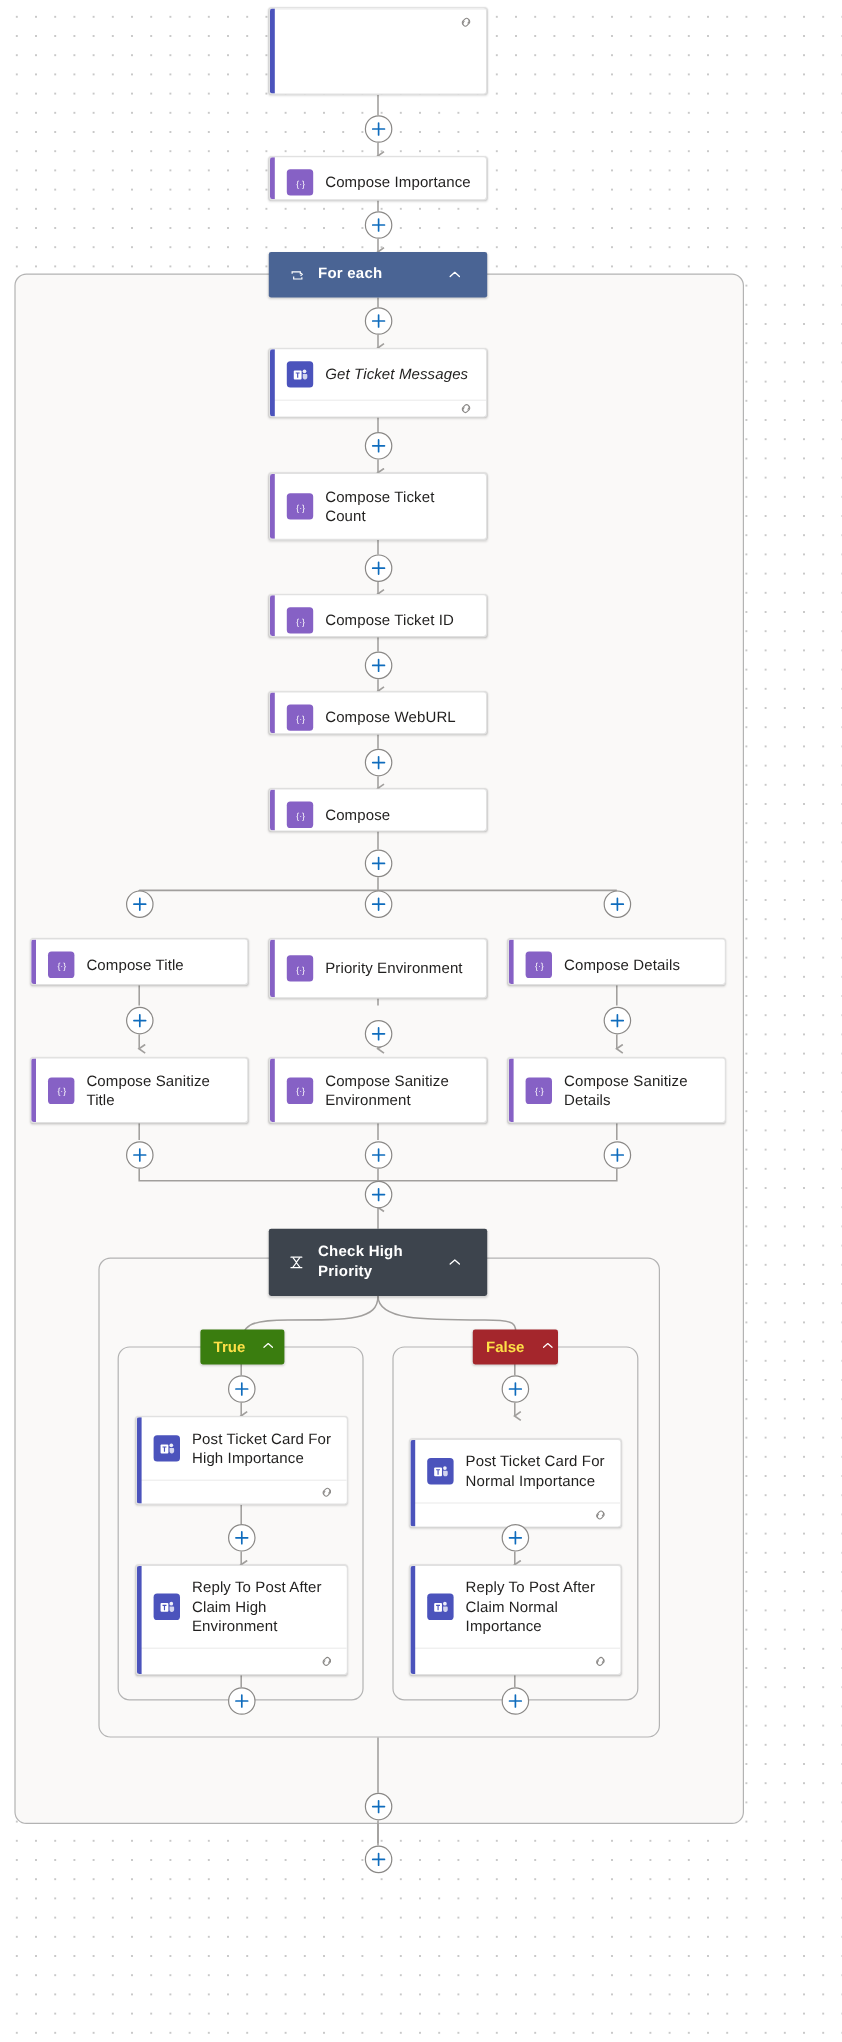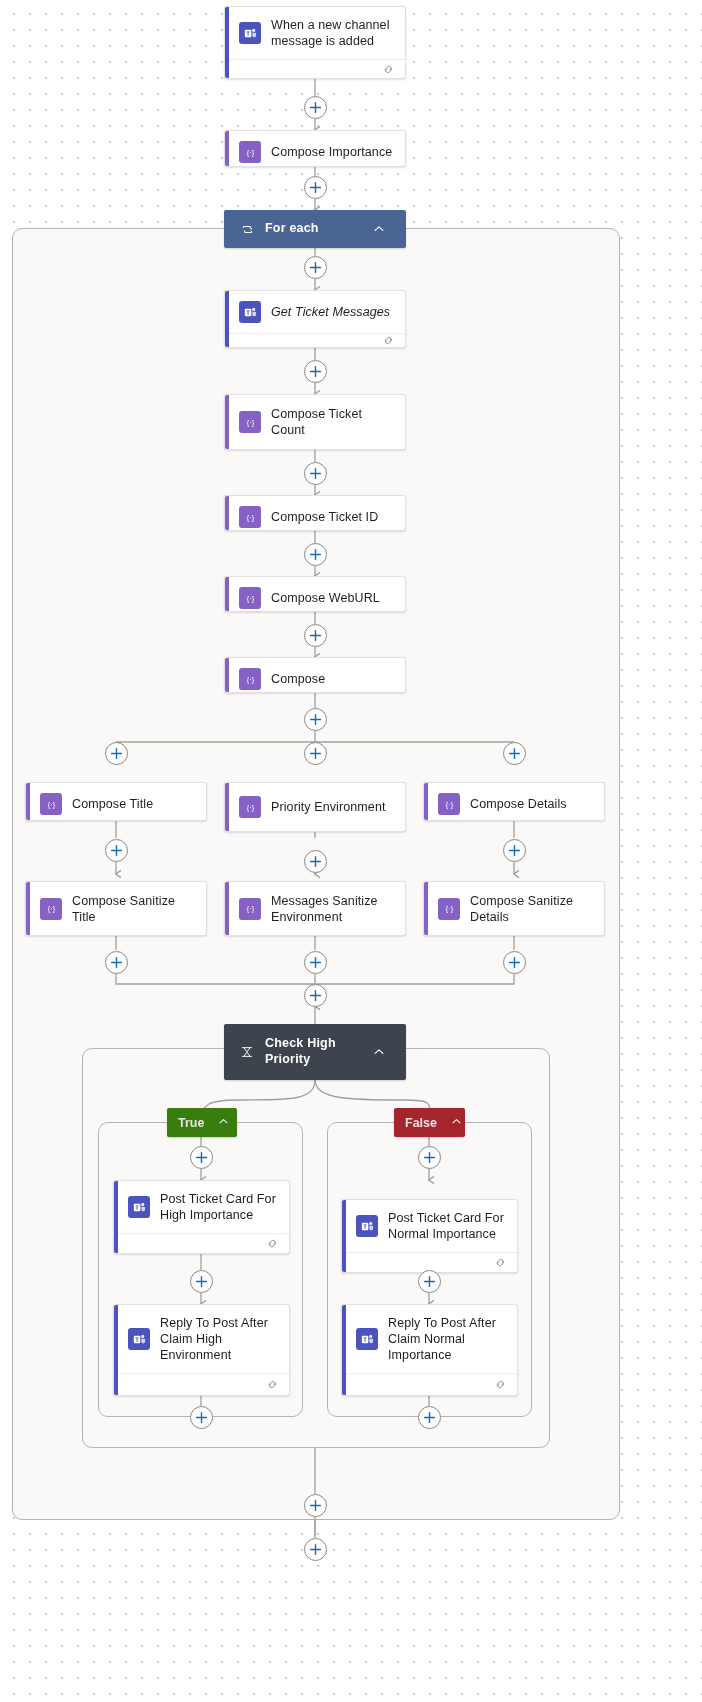--- a/index.html
+++ b/index.html
@@ -92,21 +92,21 @@
   }
   .ctrl .chev { flex:0 0 14px; display:flex; align-items:center; justify-content:center; }
   .ctrl-foreach { background:#4a6494; }
   .ctrl-cond   { background:#3d444d; }
 
   
   .pill {
     position:absolute; height:29px;
     display:flex; align-items:center; gap:14px;
     padding: 0 11px;
-    color:#e5e5e5; font-size:12.5px; font-weight:bold;
+    color:#fde047; font-size:12.5px; font-weight:bold;
     border-radius: 2px;
     box-shadow: 0 1px 2px rgba(0,0,0,.16);
   }
   .pill-true  { background:#3a7d0f; }
   .pill-false { background:#a4262c; }
 
   
   .plus {
     position:absolute; width:23px; height:23px;
     border-radius:50%;
@@ -218,31 +218,20 @@
 
       <path d="M315,1448 L315,1494"></path>
       <path d="M315,1517 L315,1536"></path>
       <path d="M315,1536 L315,1536"></path>
       <path d="M315,1520 L315,1538"></path>
     </g>
   </svg>
 
   <div class="card" style="left:224px; top:6px; width:182px; height:73px;">
     <span class="accent ac-teams"></span>
-    <div class="row">
-      <span class="icon ic-teams">
-        <svg viewBox="0 0 16 16" width="13" height="13" fill="#ffffff" aria-hidden="true">
-          <rect x="1" y="3.5" width="8" height="9" rx="1"></rect>
-          <path d="M3 5.4h4v1.1H5.6v4.4h-1.2V6.5H3z" fill="#4b53bc"></path>
-          <circle cx="12" cy="4.2" r="1.9" fill="#ffffff" opacity=".9"></circle>
-          <path d="M10.2 7h3.6c.6 0 1.1.5 1.1 1.1v2.3c0 1.2-1 2.2-2.2 2.2h-.4c-1.2 0-2.1-1-2.1-2.2z" fill="#ffffff" opacity=".75"></path>
-        </svg>
-      </span>
-      <span class="title">When a new channel message is added</span>
-    </div>
     <div class="footer">
       <svg class="chain" viewBox="0 0 16 14">
         <path d="M4.6 9.4a2.6 2.6 0 0 1 0-3.7l2-2a2.6 2.6 0 0 1 3.7 3.7l-.8.8" fill="none" stroke="#8a8886" stroke-width="1.1"></path>
         <path d="M11 4.6a2.6 2.6 0 0 1 0 3.7l-2 2a2.6 2.6 0 0 1-3.7-3.7l.8-.8" fill="none" stroke="#8a8886" stroke-width="1.1"></path>
       </svg>
     </div>
   </div>
 
   <div class="card" style="left:224px; top:130px; width:182px; height:37px;">
     <span class="accent ac-compose"></span>
@@ -390,21 +379,21 @@
   </div>
 
   <div class="card" style="left:224px; top:881px; width:182px; height:55px;">
     <span class="accent ac-compose"></span>
     <div class="row">
       <span class="icon ic-compose">
         <svg viewBox="0 0 16 16" width="13" height="13">
             <text x="8" y="11.6" font-size="9" text-anchor="middle" fill="#ffffff" font-family="'Liberation Sans', sans-serif">{·}</text>
           </svg>
       </span>
-      <span class="title">Messages Sanitize Environment</span>
+      <span class="title">Compose Sanitize Environment</span>
     </div>
   </div>
 
   <div class="card" style="left:423px; top:881px; width:182px; height:55px;">
     <span class="accent ac-compose"></span>
     <div class="row">
       <span class="icon ic-compose">
         <svg viewBox="0 0 16 16" width="13" height="13">
             <text x="8" y="11.6" font-size="9" text-anchor="middle" fill="#ffffff" font-family="'Liberation Sans', sans-serif">{·}</text>
           </svg>

